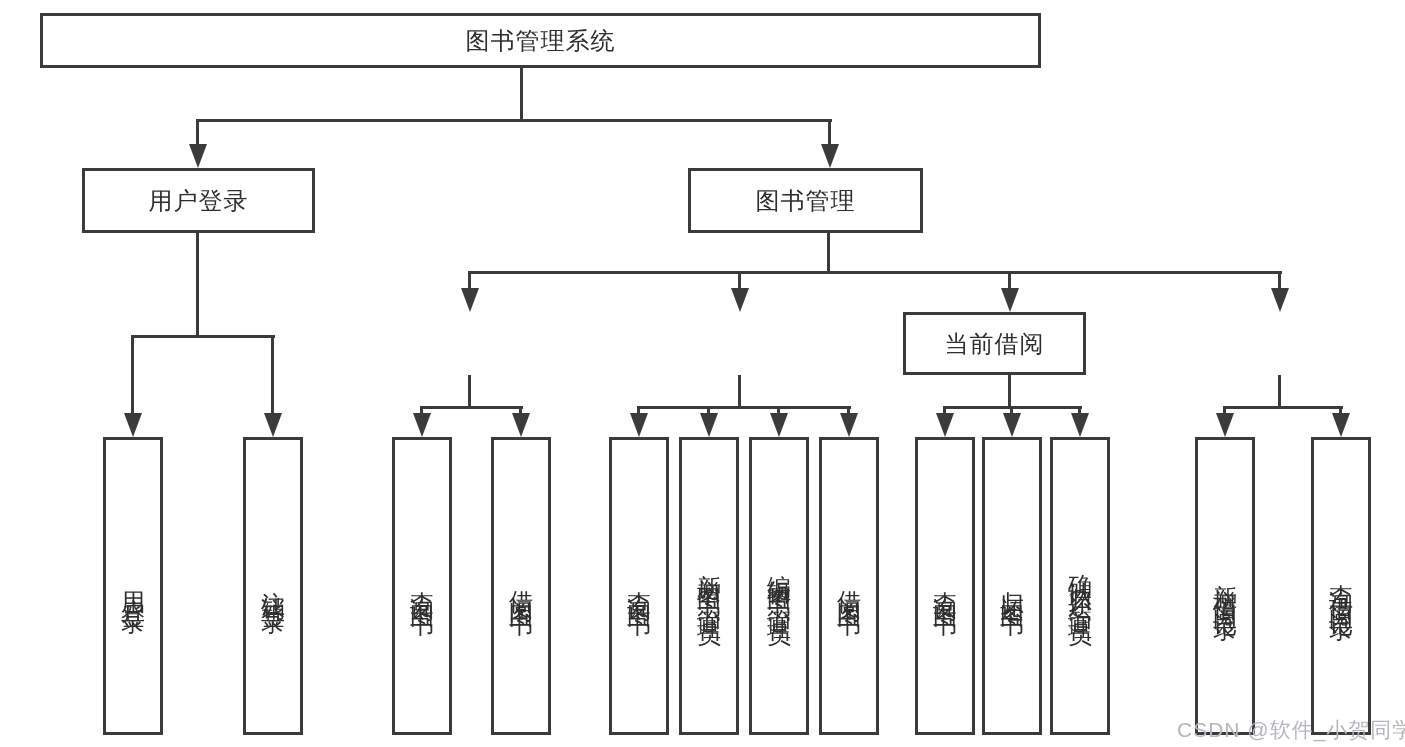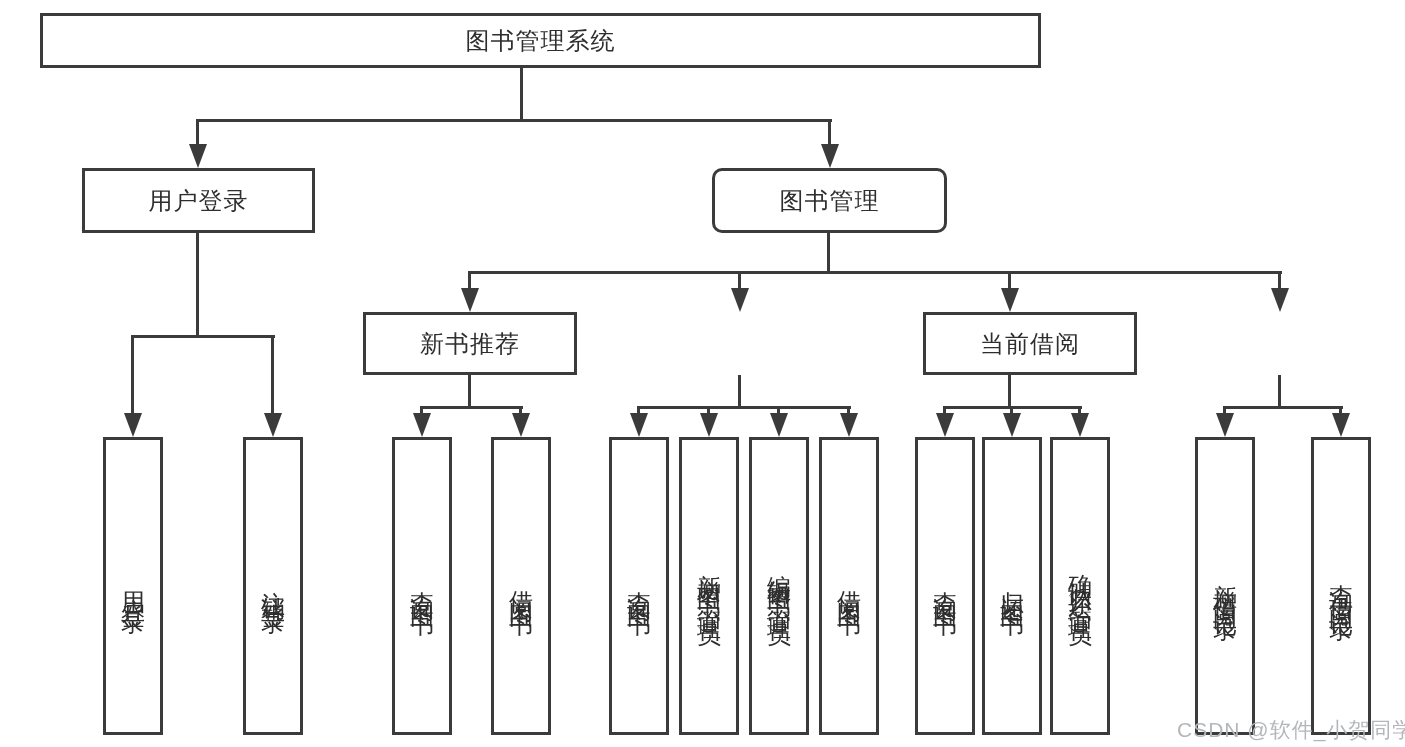--- a/index.html
+++ b/index.html
@@ -116,28 +116,25 @@
   <div class="arrow" style="left:1216px;top:413px;"></div>
   <div class="arrow" style="left:1332px;top:413px;"></div>
 
   <div class="box" style="left:22px;top:13px;width:1001px;height:55px;margin-left:18px;">
     <span>图书管理系统</span>
   </div>
 
   <div class="box" style="left:82px;top:168px;width:233px;height:65px;">
     <span>用户登录</span>
   </div>
-  <div class="box" style="left:712px;top:168px;width:235px;height:65px;border-radius:10px;">
+  <div class="box" style="left:688px;top:168px;width:235px;height:65px;">
     <span>图书管理</span>
   </div>
 
-  <div class="box" style="left:363px;top:312px;width:214px;height:63px;">
-    <span>新书推荐</span>
-  </div>
-  <div class="box" style="left:923px;top:312px;width:214px;height:63px;">
+  <div class="box" style="left:903px;top:312px;width:183px;height:63px;">
     <span>当前借阅</span>
   </div>
 
   <div class="box leaf" style="left:103px;top:437px;width:60px;height:298px;">
     <span class="vtext">用户登录</span>
   </div>
   <div class="box leaf" style="left:243px;top:437px;width:60px;height:298px;">
     <span class="vtext">注销登录</span>
   </div>
   <div class="box leaf" style="left:392px;top:437px;width:60px;height:298px;">

